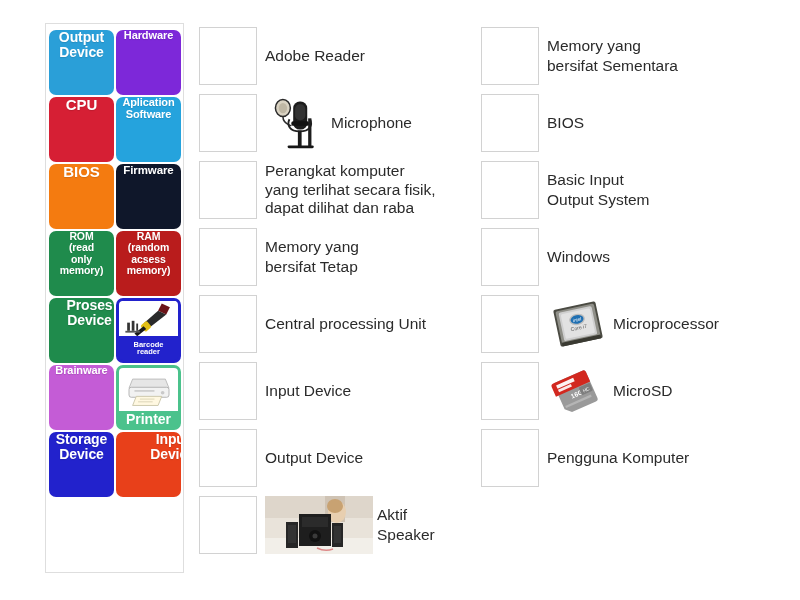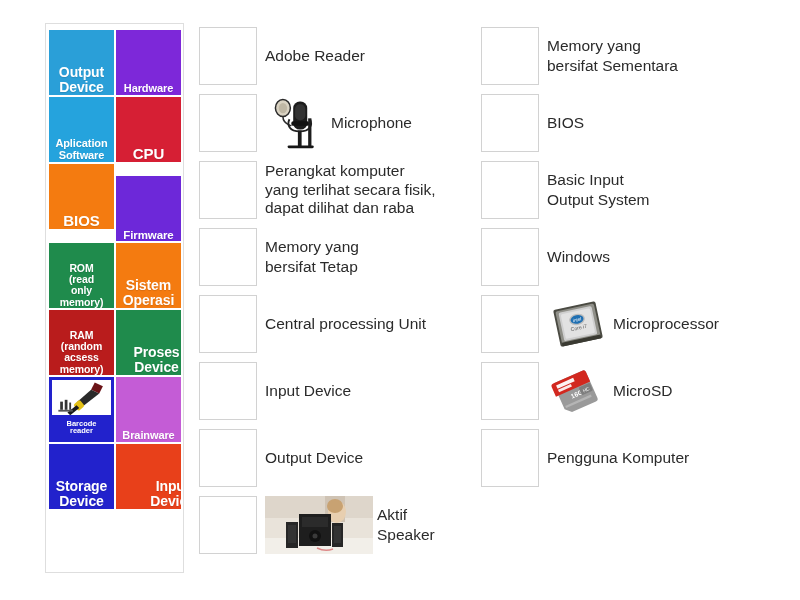--- a/index.html
+++ b/index.html
@@ -37,24 +37,24 @@
     top: 6px;
     width: 134px;
     display: flex;
     flex-wrap: wrap;
     gap: 2px 2px;
   }
 
   .tile {
     width: 65px;
     height: 65px;
-    border-radius: 0;
+    border-radius: 7px;
     box-sizing: border-box;
     display: flex;
-    align-items: flex-end;
+    align-items: flex-start;
     justify-content: center;
     text-align: center;
     overflow: hidden;
     position: relative;
   }
 
   .tile .tile-text {
     font-weight: bold;
     color: #ffffff;
     line-height: 1.08;
@@ -158,42 +158,38 @@
 
   <div id="tiles-panel">
     <div class="tiles-grid" id="tiles-grid">
         <div class="tile" draggable="true" style="background: rgb(42, 159, 216);">
           <span class="tile-text" style="font-size: 14px; color: rgb(255, 255, 255); white-space: pre-line;">Output
 Device</span>
         </div>
         <div class="tile" draggable="true" style="background: rgb(125, 40, 217);">
           <span class="tile-text" style="font-size: 11px; color: rgb(255, 255, 255); white-space: pre-line;">Hardware</span>
         </div>
+        <div class="tile" draggable="true" style="background: rgb(214, 31, 52);">
+          <span class="tile-text" style="font-size: 15px; color: rgb(255, 255, 255); white-space: pre-line;">CPU</span>
+        </div>
         <div class="tile" draggable="true" style="background: rgb(37, 163, 221);">
           <span class="tile-text" style="font-size: 11px; color: rgb(255, 255, 255); white-space: pre-line;">Aplication
 Software</span>
         </div>
-        <div class="tile" draggable="true" style="background: rgb(214, 31, 52);">
-          <span class="tile-text" style="font-size: 15px; color: rgb(255, 255, 255); white-space: pre-line;">CPU</span>
-        </div>
         <div class="tile" draggable="true" style="background: rgb(244, 123, 16);">
           <span class="tile-text" style="font-size: 15px; color: rgb(255, 255, 255); white-space: pre-line;">BIOS</span>
         </div>
-        <div class="tile" draggable="true" style="background: #6d28d9; margin-top: 12px;">
+        <div class="tile" draggable="true" style="background: #0f172a;">
           <span class="tile-text" style="font-size: 11.5px; color: rgb(255, 255, 255); white-space: pre-line;">Firmware</span>
         </div>
         <div class="tile" draggable="true" style="background: rgb(31, 139, 76);">
           <span class="tile-text" style="font-size: 10.5px; color: rgb(255, 255, 255); white-space: pre-line;">ROM
 (read
 only
 memory)</span>
-        </div>
-        <div class="tile" draggable="true" style="background: rgb(244, 123, 16);">
-          <span class="tile-text" style="font-size: 14px; color: rgb(255, 255, 255); white-space: pre-line;">Sistem
-Operasi</span>
         </div>
         <div class="tile" draggable="true" style="background: #b91c1c;">
           <span class="tile-text" style="font-size: 10.5px; color: rgb(255, 255, 255); white-space: pre-line;">RAM
 (random
 acsess
 memory)</span>
         </div>
         <div class="tile" draggable="true" style="background: rgb(31, 139, 76); padding-left: 16px;">
           <span class="tile-text" style="font-size: 14px; color: rgb(255, 255, 255); white-space: pre-line;">Proses
 Device</span>
@@ -212,20 +208,35 @@
         <rect x="11" y="24" width="3" height="11" fill="#333"></rect>
         <rect x="16" y="27" width="2" height="8" fill="#333"></rect>
         <rect x="4" y="35" width="16" height="2" fill="#555"></rect>
       </svg>
           </div>
           <div class="img-caption" style="font-size: 7.5px; color: rgb(255, 255, 255); white-space: pre-line; background: rgb(34, 34, 204);">Barcode
 reader</div>
         </div>
         <div class="tile" draggable="true" style="background: rgb(196, 92, 214);">
           <span class="tile-text" style="font-size: 11px; color: rgb(255, 255, 255); white-space: pre-line;">Brainware</span>
+        </div>
+        <div class="tile img-tile" draggable="true" style="border-color: rgb(75, 194, 140); background: rgb(75, 194, 140);">
+          <div class="img-area">
+            <svg width="56" height="40" viewBox="0 0 60 44">
+        <rect x="0" y="0" width="60" height="44" fill="#ffffff"></rect>
+        <path d="M12 10 L48 10 L52 20 L8 20 Z" fill="#e6e6e6" stroke="#b8b8b8" stroke-width="1"></path>
+        <rect x="8" y="19" width="44" height="11" rx="2.5" fill="#f2f2f2" stroke="#b0b0b0" stroke-width="1"></rect>
+        <rect x="14" y="22" width="22" height="2" fill="#cfcfcf"></rect>
+        <circle cx="45" cy="25" r="2" fill="#c9c9c9"></circle>
+        <path d="M16 29 L44 29 L40 39 L12 39 Z" fill="#fff8e1" stroke="#c9c4a8" stroke-width="1"></path>
+        <path d="M20 32 L36 32" stroke="#d8d2b4" stroke-width="1"></path>
+        <path d="M18 35 L34 35" stroke="#d8d2b4" stroke-width="1"></path>
+      </svg>
+          </div>
+          <div class="img-caption" style="font-size: 14px; color: rgb(255, 255, 255); white-space: pre-line; background: rgb(75, 194, 140);">Printer</div>
         </div>
         <div class="tile" draggable="true" style="background: rgb(34, 34, 204);">
           <span class="tile-text" style="font-size: 14px; color: rgb(255, 255, 255); white-space: pre-line;">Storage
 Device</span>
         </div>
         <div class="tile" draggable="true" style="background: rgb(232, 64, 26); padding-left: 48px;">
           <span class="tile-text" style="font-size: 14px; color: rgb(255, 255, 255); white-space: pre-line;">Input
 Device</span>
         </div>
       </div>

